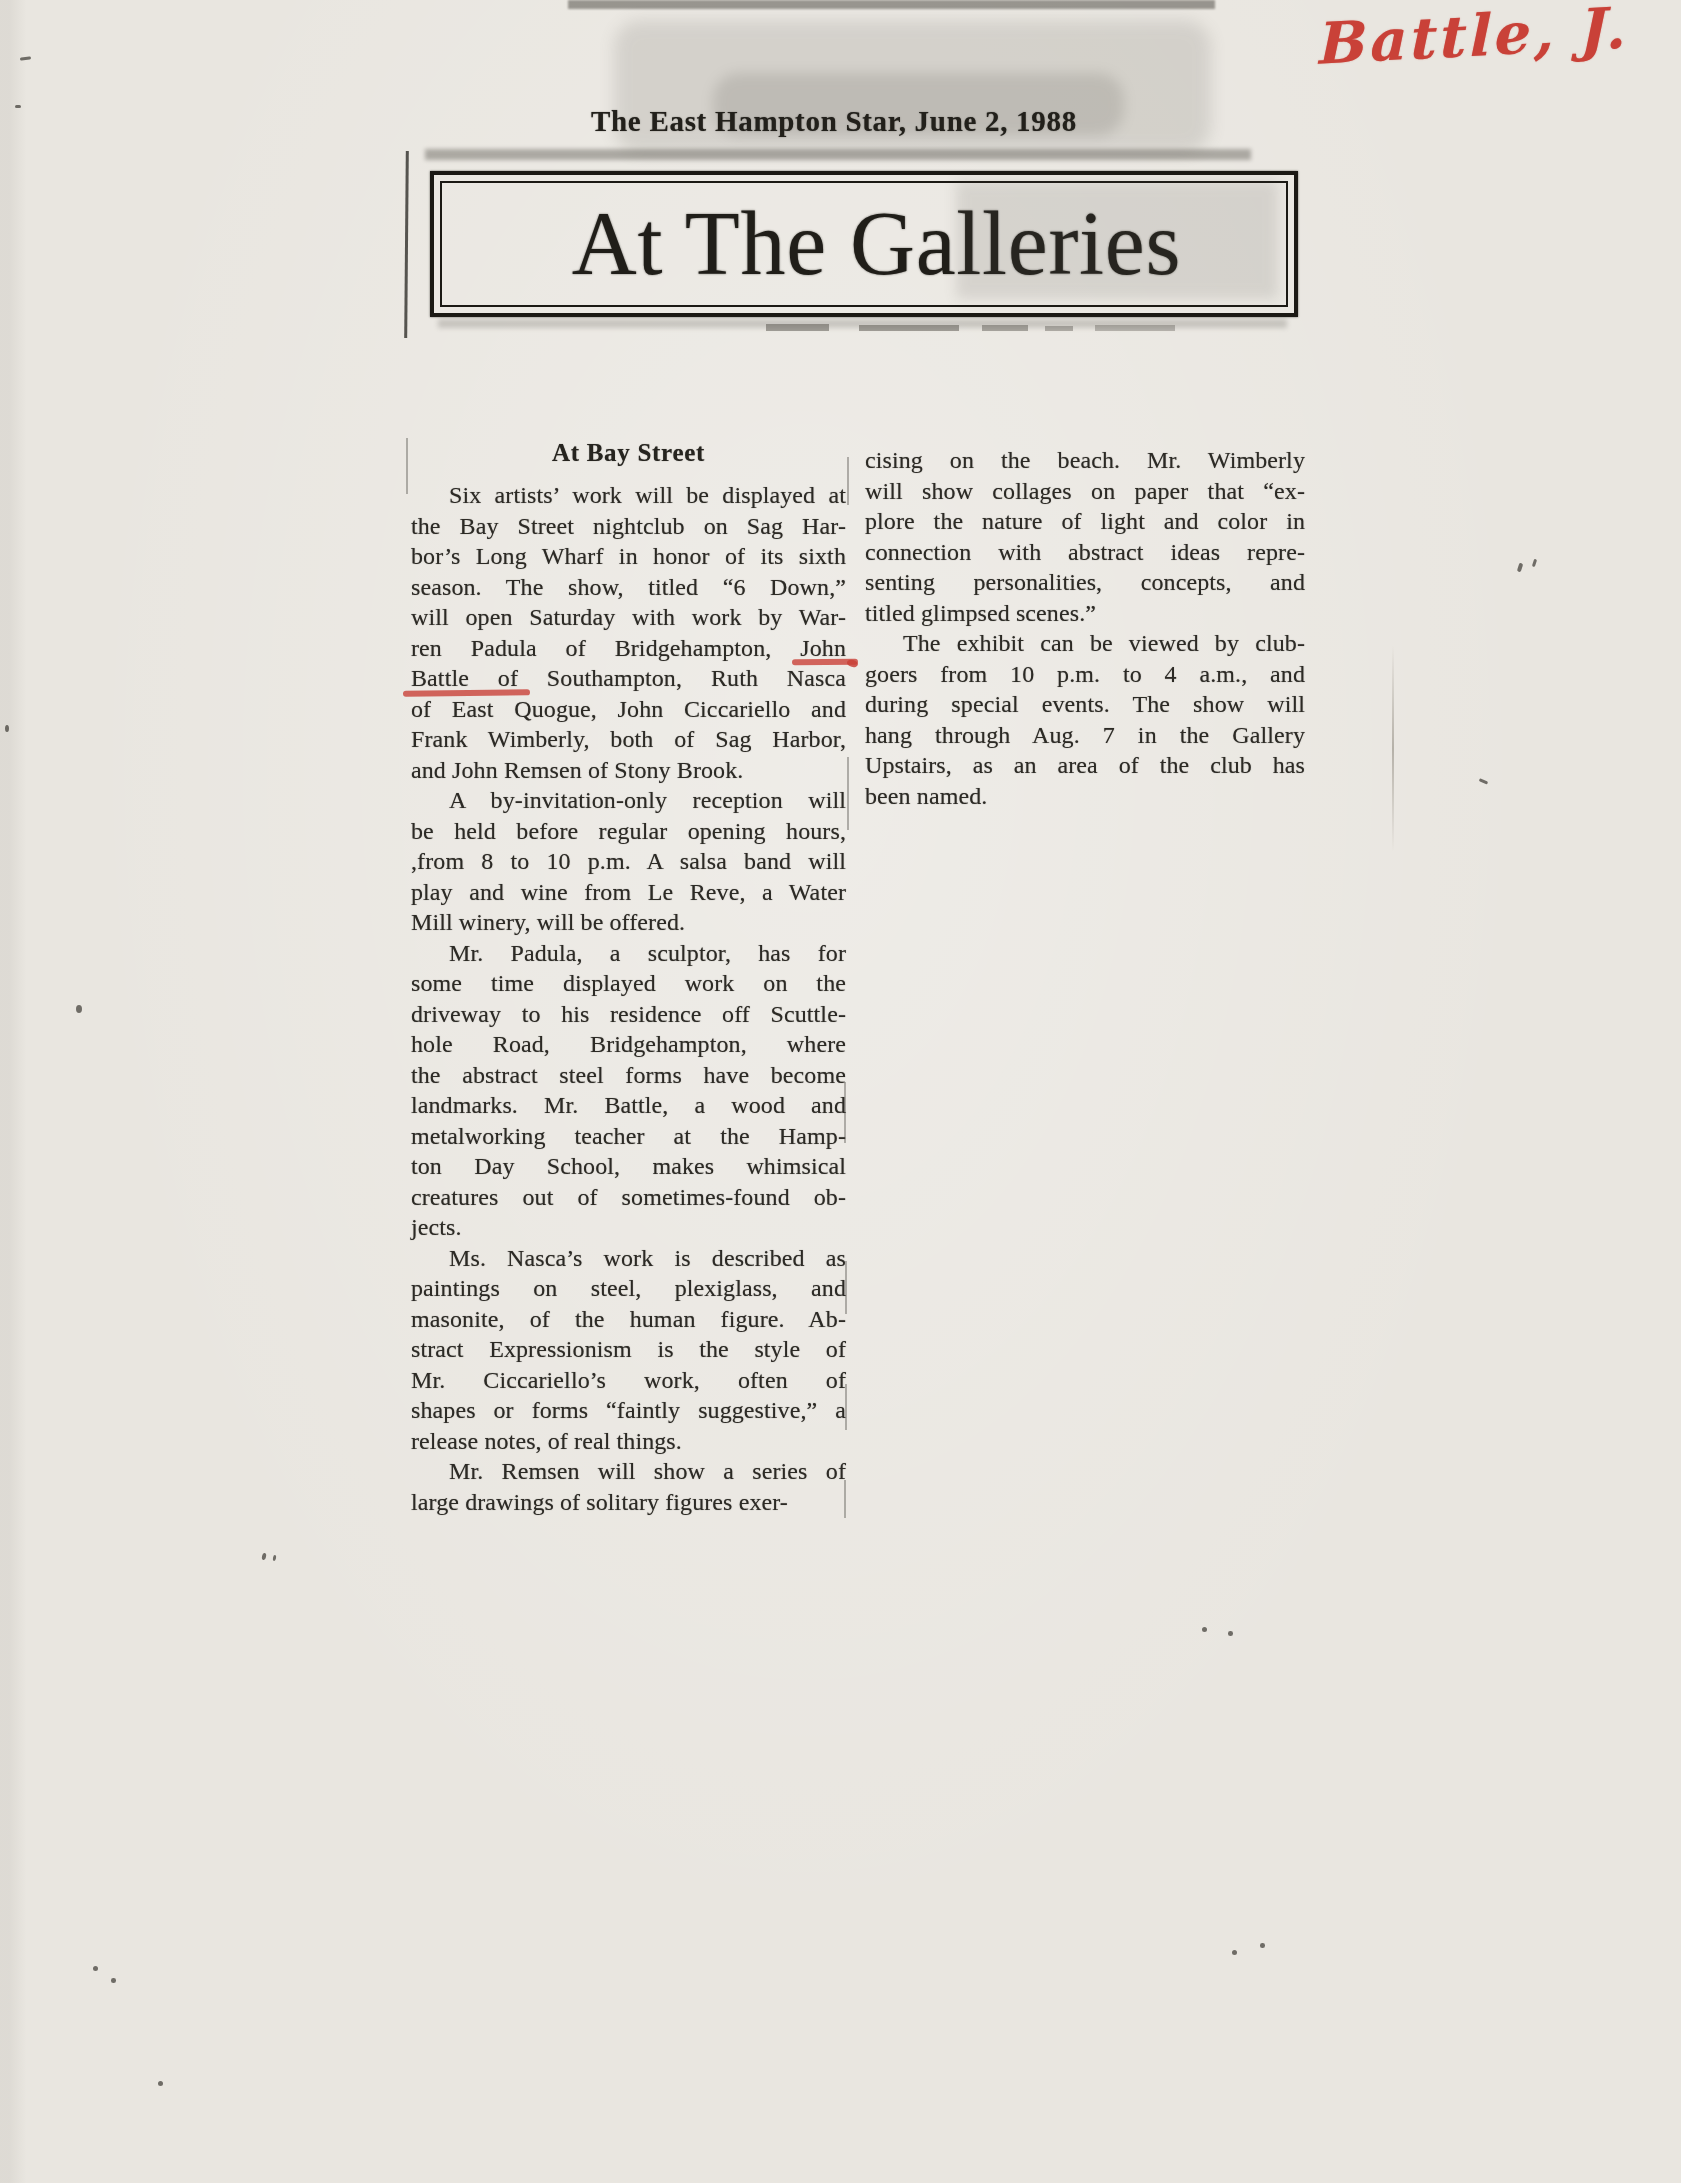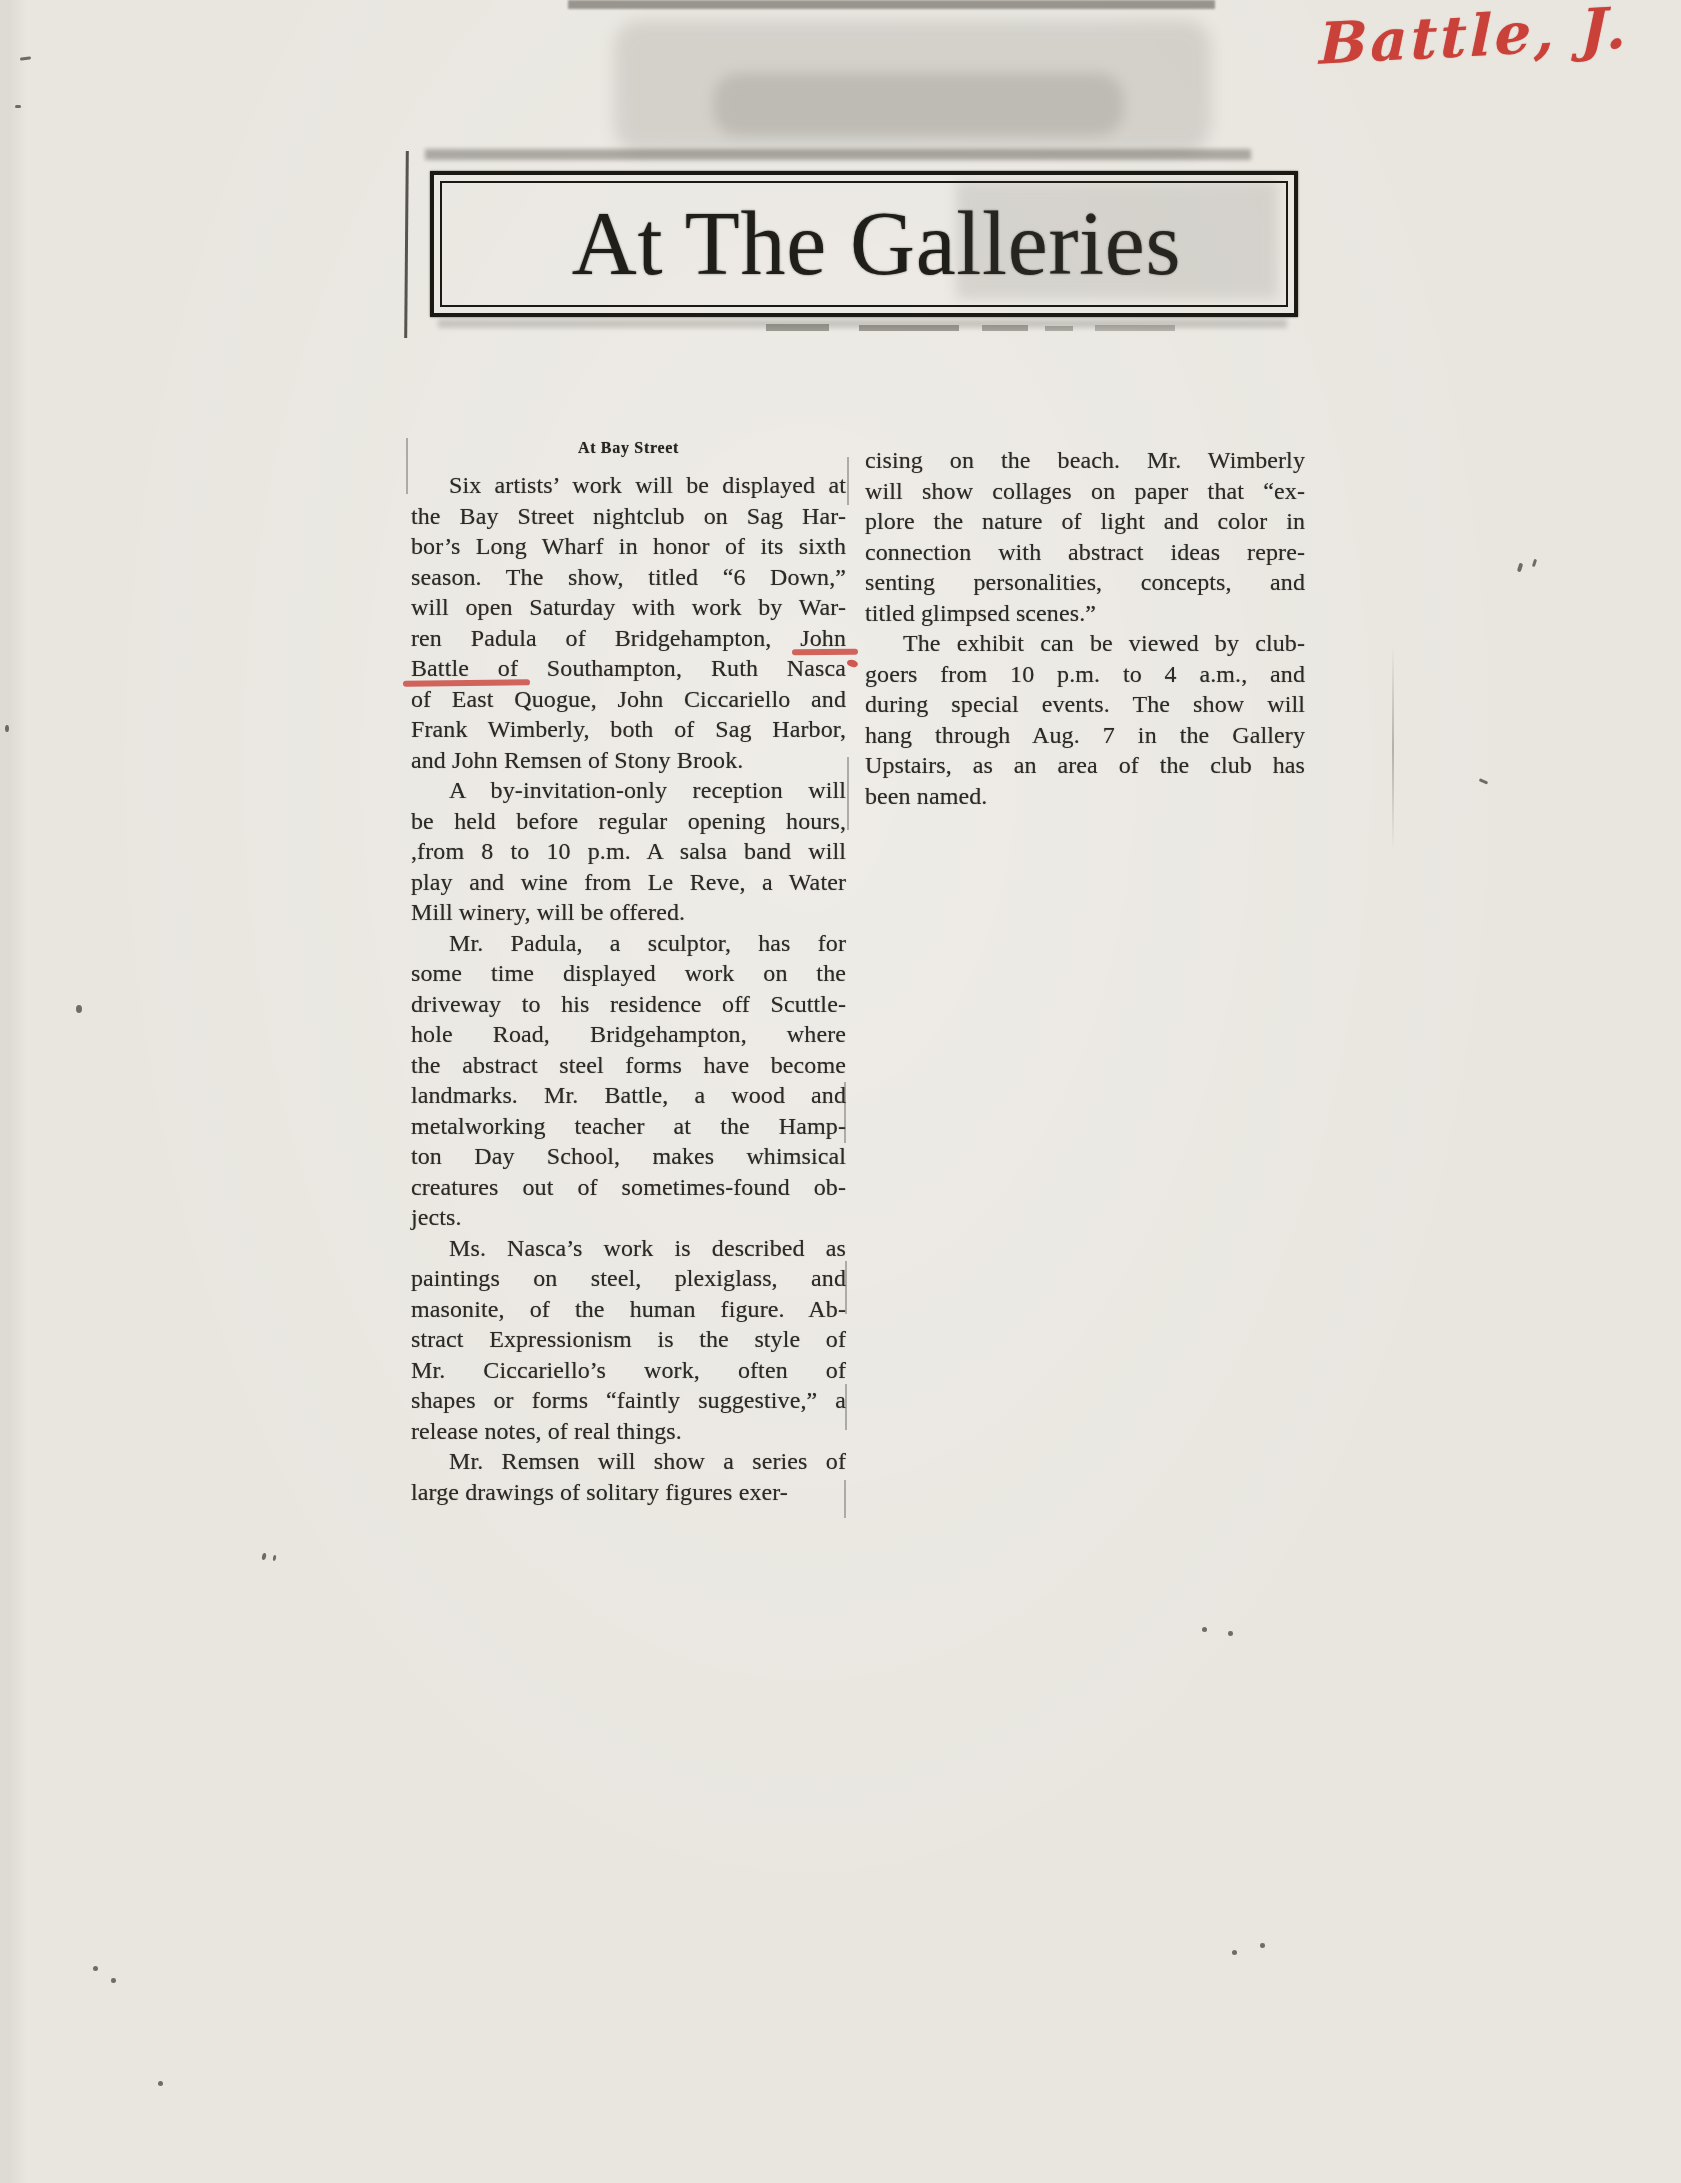--- a/index.html
+++ b/index.html
@@ -56,21 +56,21 @@
   .headline{
     font-size:90px;line-height:1;
     color:#201e19;letter-spacing:0.7px;
     text-shadow:0 0 2px rgba(32,30,24,.65);
     white-space:nowrap;
   }
   
   .col{position:absolute;}
   .section-header{
     margin:0 0 13.3px 0;
-    font-size:16px;font-weight:700;text-align:center;letter-spacing:0.7px;
+    font-size:25px;font-weight:700;text-align:center;letter-spacing:0.7px;
     color:#26241f;text-shadow:0 0 1px rgba(38,36,31,.55);
   }
   .line{
     font-size:24px;line-height:30.5px;height:30.5px;
     text-align:justify;text-align-last:justify;
     letter-spacing:0.1px;
     color:var(--ink);
     text-shadow:0 0 1px rgba(44,42,37,.5);
     white-space:normal;
   }
@@ -95,20 +95,21 @@
 
 <div class="page">
 
   <div class="smudge" style="left:568px;top:0;width:647px;height:9.3px;opacity:.55;filter:blur(1.3px);"></div>
   <div class="smudge" style="left:614px;top:20px;width:597px;height:133px;opacity:.15;filter:blur(8px);border-radius:26.5px;"></div>
   <div class="smudge" style="left:713px;top:73px;width:411px;height:63px;opacity:.17;filter:blur(6.6px);border-radius:26.5px;"></div>
   <div class="smudge" style="left:425px;top:149px;width:826px;height:10.6px;opacity:.42;filter:blur(2px);"></div>
 
   <div class="handwriting">Battle, J.</div>
 
+  <div class="masthead">The East Hampton Star, June 2, 1988</div>
 
   <div class="clip-edge" style="left:405px;top:151px;width:2.7px;height:187px;transform:rotate(.5deg);"></div>
   <div class="hbox">
     <div class="hbox-inner">
       <div class="headline">At The Galleries</div>
     </div>
   </div>
   <div class="smudge" style="left:956px;top:181px;width:322px;height:118px;opacity:.14;filter:blur(6.6px);"></div>
 
   <div class="smudge" style="left:438px;top:319px;width:849px;height:9.3px;opacity:.24;filter:blur(2.7px);"></div>

